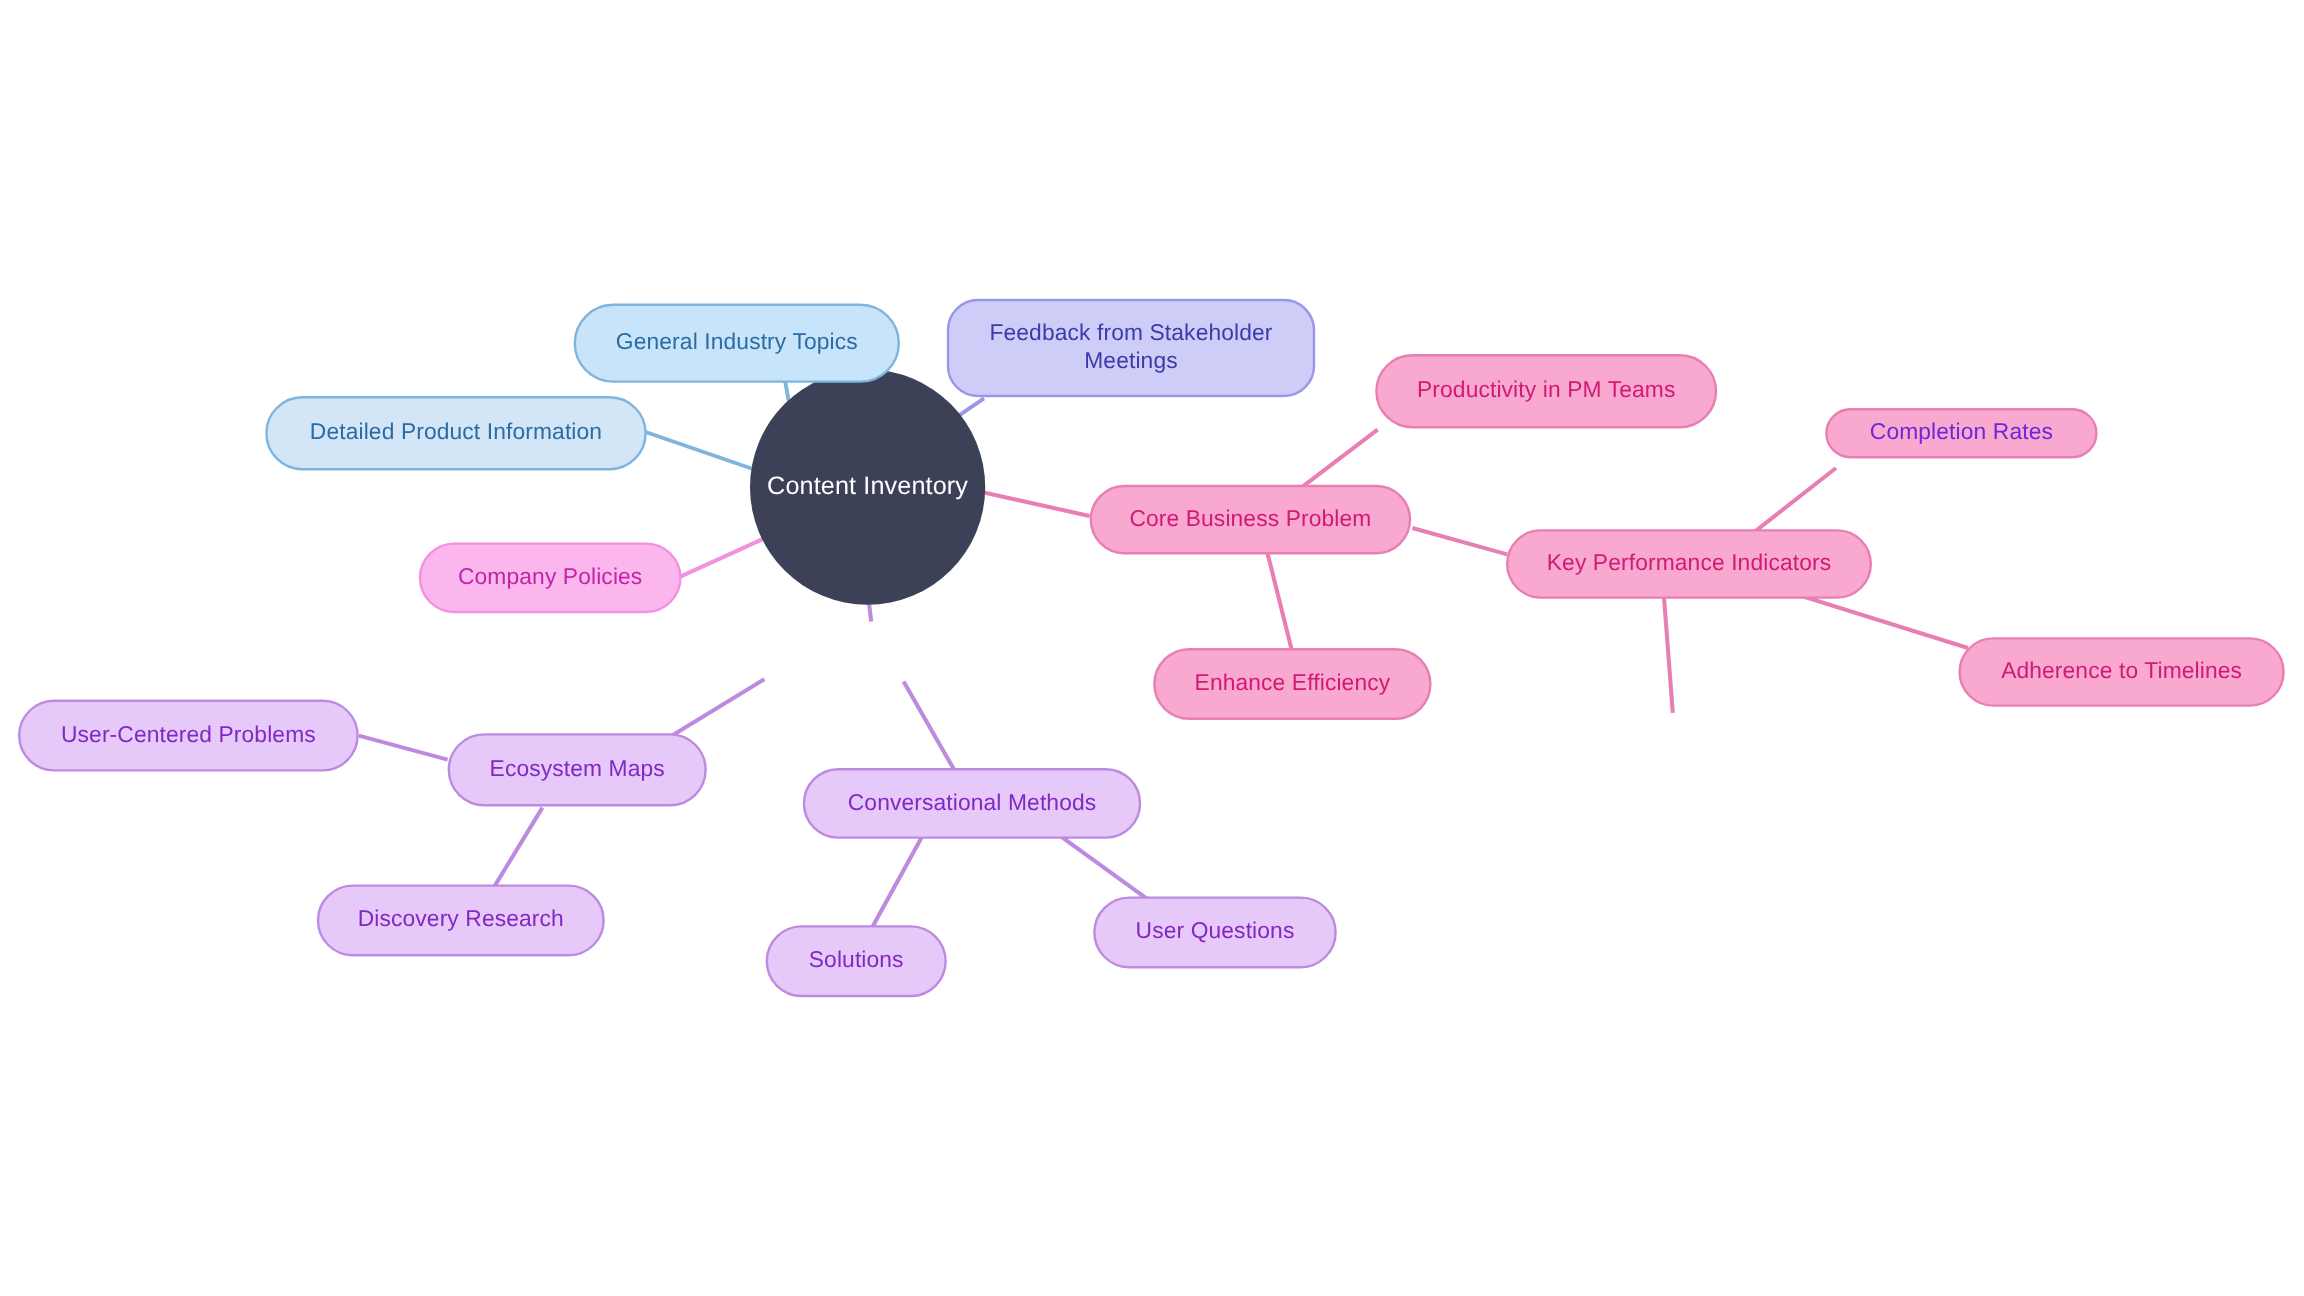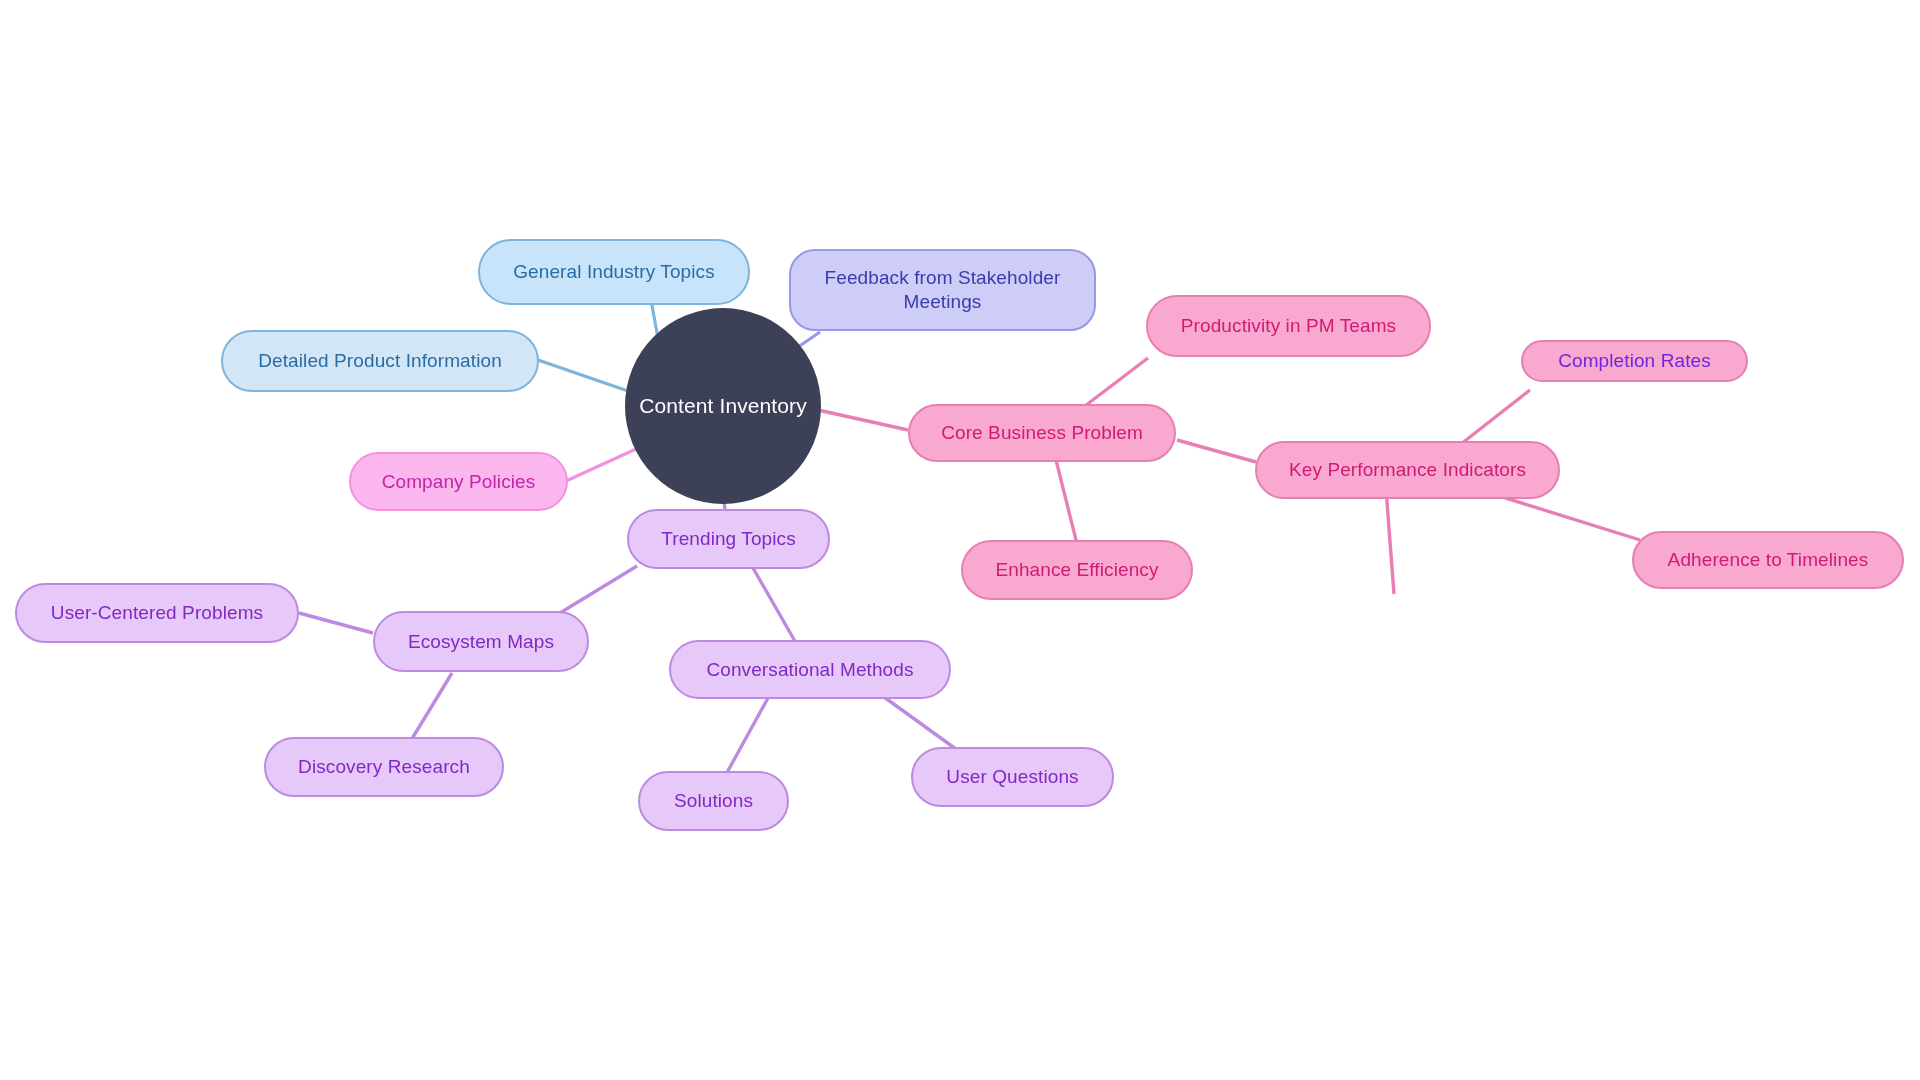--- a/index.html
+++ b/index.html
@@ -86,21 +86,21 @@
 
     <path d="M 768 698 L 724 778" stroke="#bd8ae0" stroke-width="3.4" fill="none"></path>
 
     <path d="M 884 697 L 960 752" stroke="#bd8ae0" stroke-width="3.4" fill="none"></path>
   </svg>
 
   <div class="node center" style="left:625px; top:308px; width:196px; height:196px; background:#3d4158; color:#ffffff; font-size:21px;">
     <span class="lbl">Content Inventory</span>
   </div>
 
-  <div class="node rounded" style="left:478px; top:239px; width:272px; height:66px; background:#c7e4fa; border-color:#7fb4dd; color:#2b6ca3; font-size:19px;">
+  <div class="node rounded" style="left:478px; top:253px; width:272px; height:66px; background:#c7e4fa; border-color:#7fb4dd; color:#2b6ca3; font-size:19px;">
     <span class="lbl">General Industry Topics</span>
   </div>
 
   <div class="node rounded" style="left:221px; top:330px; width:318px; height:62px; background:#d3e6f8; border-color:#7fb4dd; color:#2b6ca3; font-size:19px;">
     <span class="lbl">Detailed Product Information</span>
   </div>
 
   <div class="node rounded" style="left:789px; top:249px; width:307px; height:82px; background:#cdcdf8; border-color:#9a96e8; color:#3b3bab; font-size:19px; border-radius:26px;">
     <span class="lbl">Feedback from Stakeholder
 Meetings</span>
@@ -128,23 +128,20 @@
 
   <div class="node rounded" style="left:1521px; top:340px; width:227px; height:42px; background:#f9a8cf; border-color:#e87fb4; color:#6d28d9; font-size:19px;">
     <span class="lbl">Completion Rates</span>
   </div>
 
 
   <div class="node rounded" style="left:1632px; top:531px; width:272px; height:58px; background:#f9a8cf; border-color:#e87fb4; color:#d11a76; font-size:19px;">
     <span class="lbl">Adherence to Timelines</span>
   </div>
 
-  <div class="node rounded" style="left:627px; top:509px; width:203px; height:60px; background:#e6c9f8; border-color:#bd8ae0; color:#8228c4; font-size:19px;">
-    <span class="lbl">Trending Topics</span>
-  </div>
 
   <div class="node rounded" style="left:373px; top:611px; width:216px; height:61px; background:#e6c9f8; border-color:#bd8ae0; color:#8228c4; font-size:19px;">
     <span class="lbl">Ecosystem Maps</span>
   </div>
 
   <div class="node rounded" style="left:15px; top:583px; width:284px; height:60px; background:#e6c9f8; border-color:#bd8ae0; color:#8228c4; font-size:19px;">
     <span class="lbl">User-Centered Problems</span>
   </div>
 
   <div class="node rounded" style="left:264px; top:737px; width:240px; height:60px; background:#e6c9f8; border-color:#bd8ae0; color:#8228c4; font-size:19px;">

